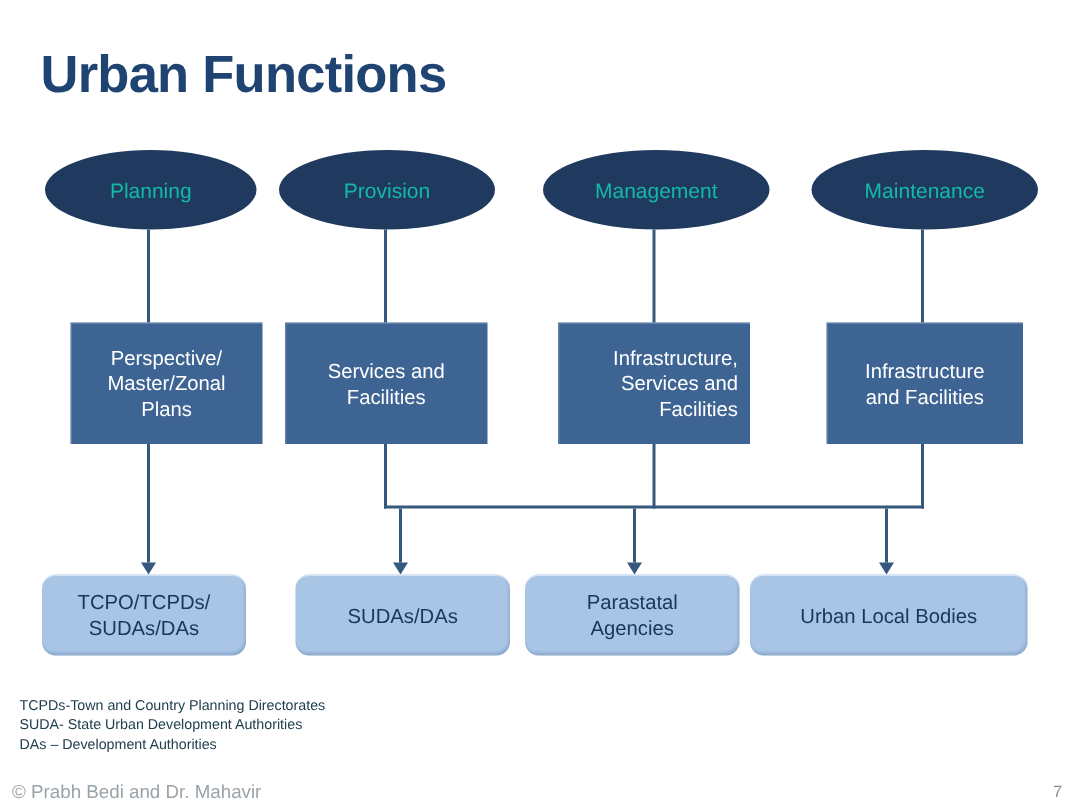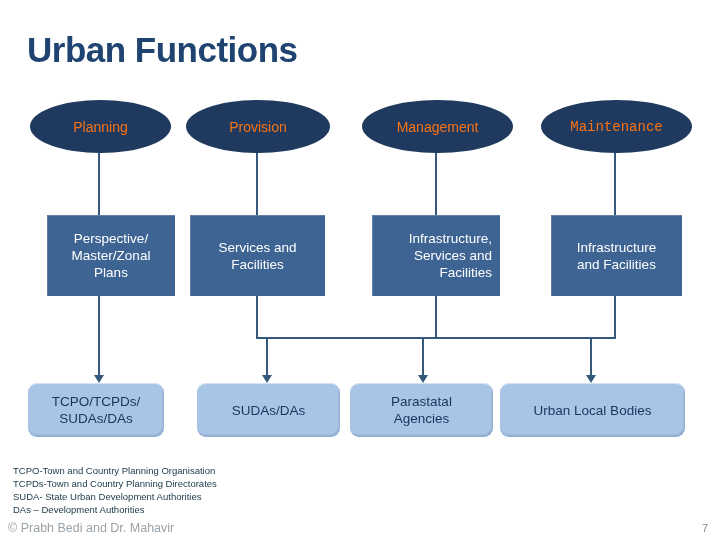--- a/index.html
+++ b/index.html
@@ -14,26 +14,26 @@
     --page:#8a8a8a;
   }
   *{margin:0;padding:0;box-sizing:border-box;}
   html,body{background:#fff;}
   body{font-family:"Liberation Sans",sans-serif;}
   .slide{position:relative;width:720px;height:540px;background:#ffffff;overflow:hidden;}
 
   .title{position:absolute;left:27px;top:30px;font-size:35px;font-weight:700;color:var(--title);letter-spacing:-0.5px;}
 
   .ellipse{position:absolute;top:100px;height:53px;border-radius:50%;
-    background:var(--header-ellipse);color:#f97316;font-size:14px;
+    background:var(--header-ellipse);color:#14b8a6;font-size:14px;
     display:flex;align-items:center;justify-content:center;text-align:center;}
   .e1{left:30px;width:141px;}
   .e2{left:186px;width:144px;}
   .e3{left:362px;width:151px;}
-  .e4{left:541px;width:151px;font-family:Liberation Mono, monospace;}
+  .e4{left:541px;width:151px;}
 
   .mbox{position:absolute;top:215px;height:81px;background:var(--middle-box);
     color:#fff;font-size:13.5px;line-height:17px;
     display:flex;align-items:center;justify-content:center;text-align:center;
     box-shadow:inset 1px 1px 0 rgba(255,255,255,.18);}
   .m1{left:47px;width:128px;padding:0 10px;}
   .m2{left:190px;width:135px;padding:0 20px;}
   .m3{left:372px;width:128px;padding:0 8px;text-align:right;}
   .m4{left:551px;width:131px;padding:0 14px;}
 
@@ -119,21 +119,20 @@
       <span>SUDAs/DAs</span>
     </div>
   <div class="bbox b3">
       <span>Parastatal Agencies</span>
     </div>
   <div class="bbox b4">
       <span>Urban Local Bodies</span>
     </div>
 
   <div class="footnotes">
-    <div>TCPO-Town and Country Planning Organisation</div>
     <div>TCPDs-Town and Country Planning Directorates</div>
     <div>SUDA- State Urban Development Authorities</div>
     <div>DAs – Development Authorities</div>
   </div>
 
   <div class="copyright">© Prabh Bedi and Dr. Mahavir</div>
   <div class="pagenum">7</div>
 
 </div>
 

